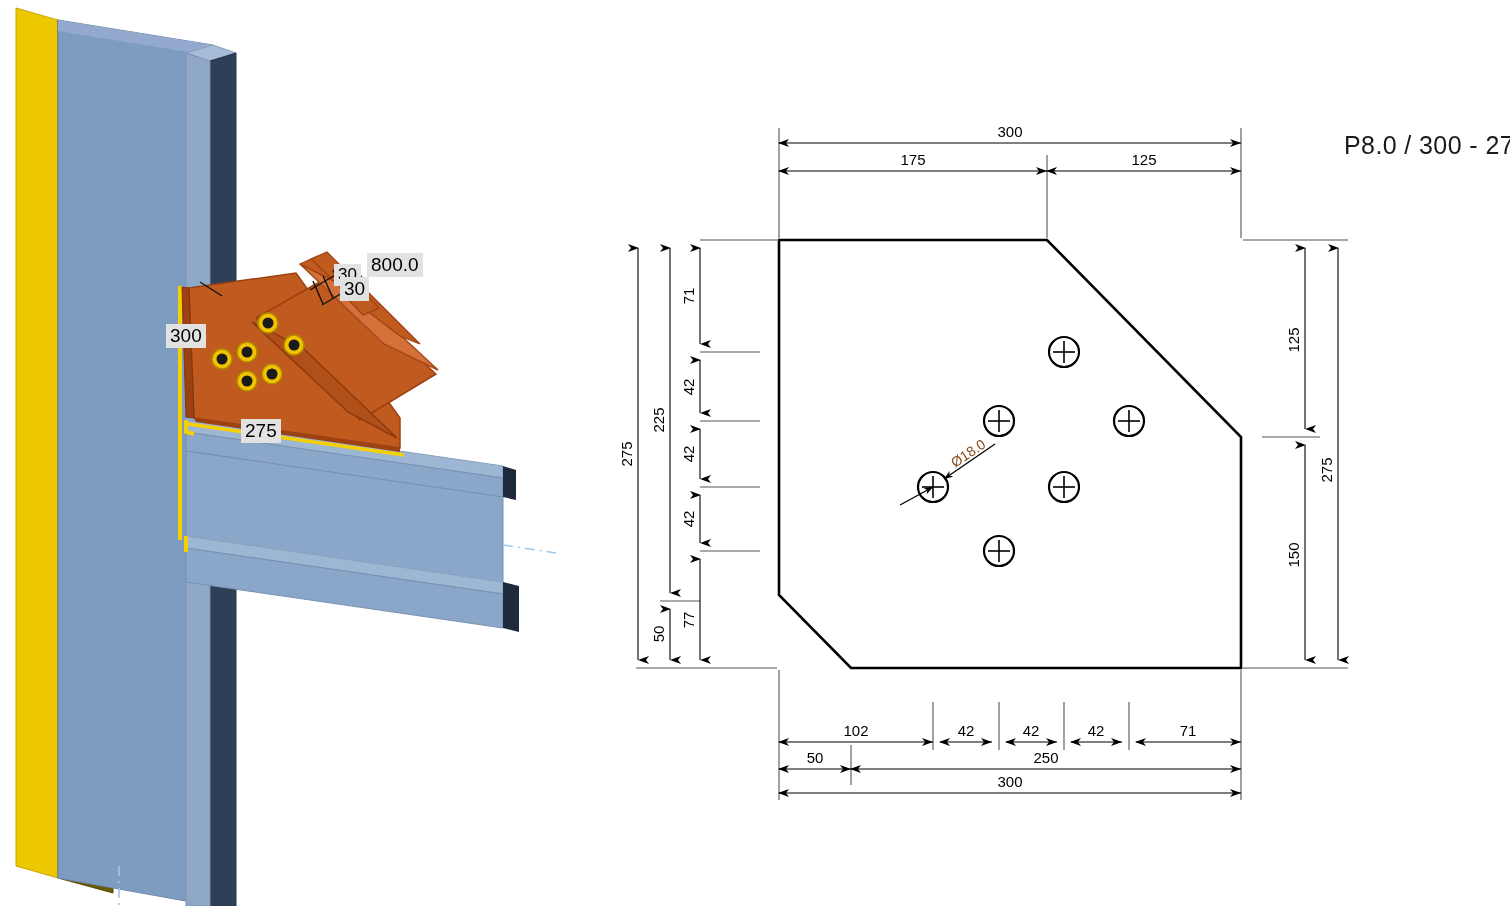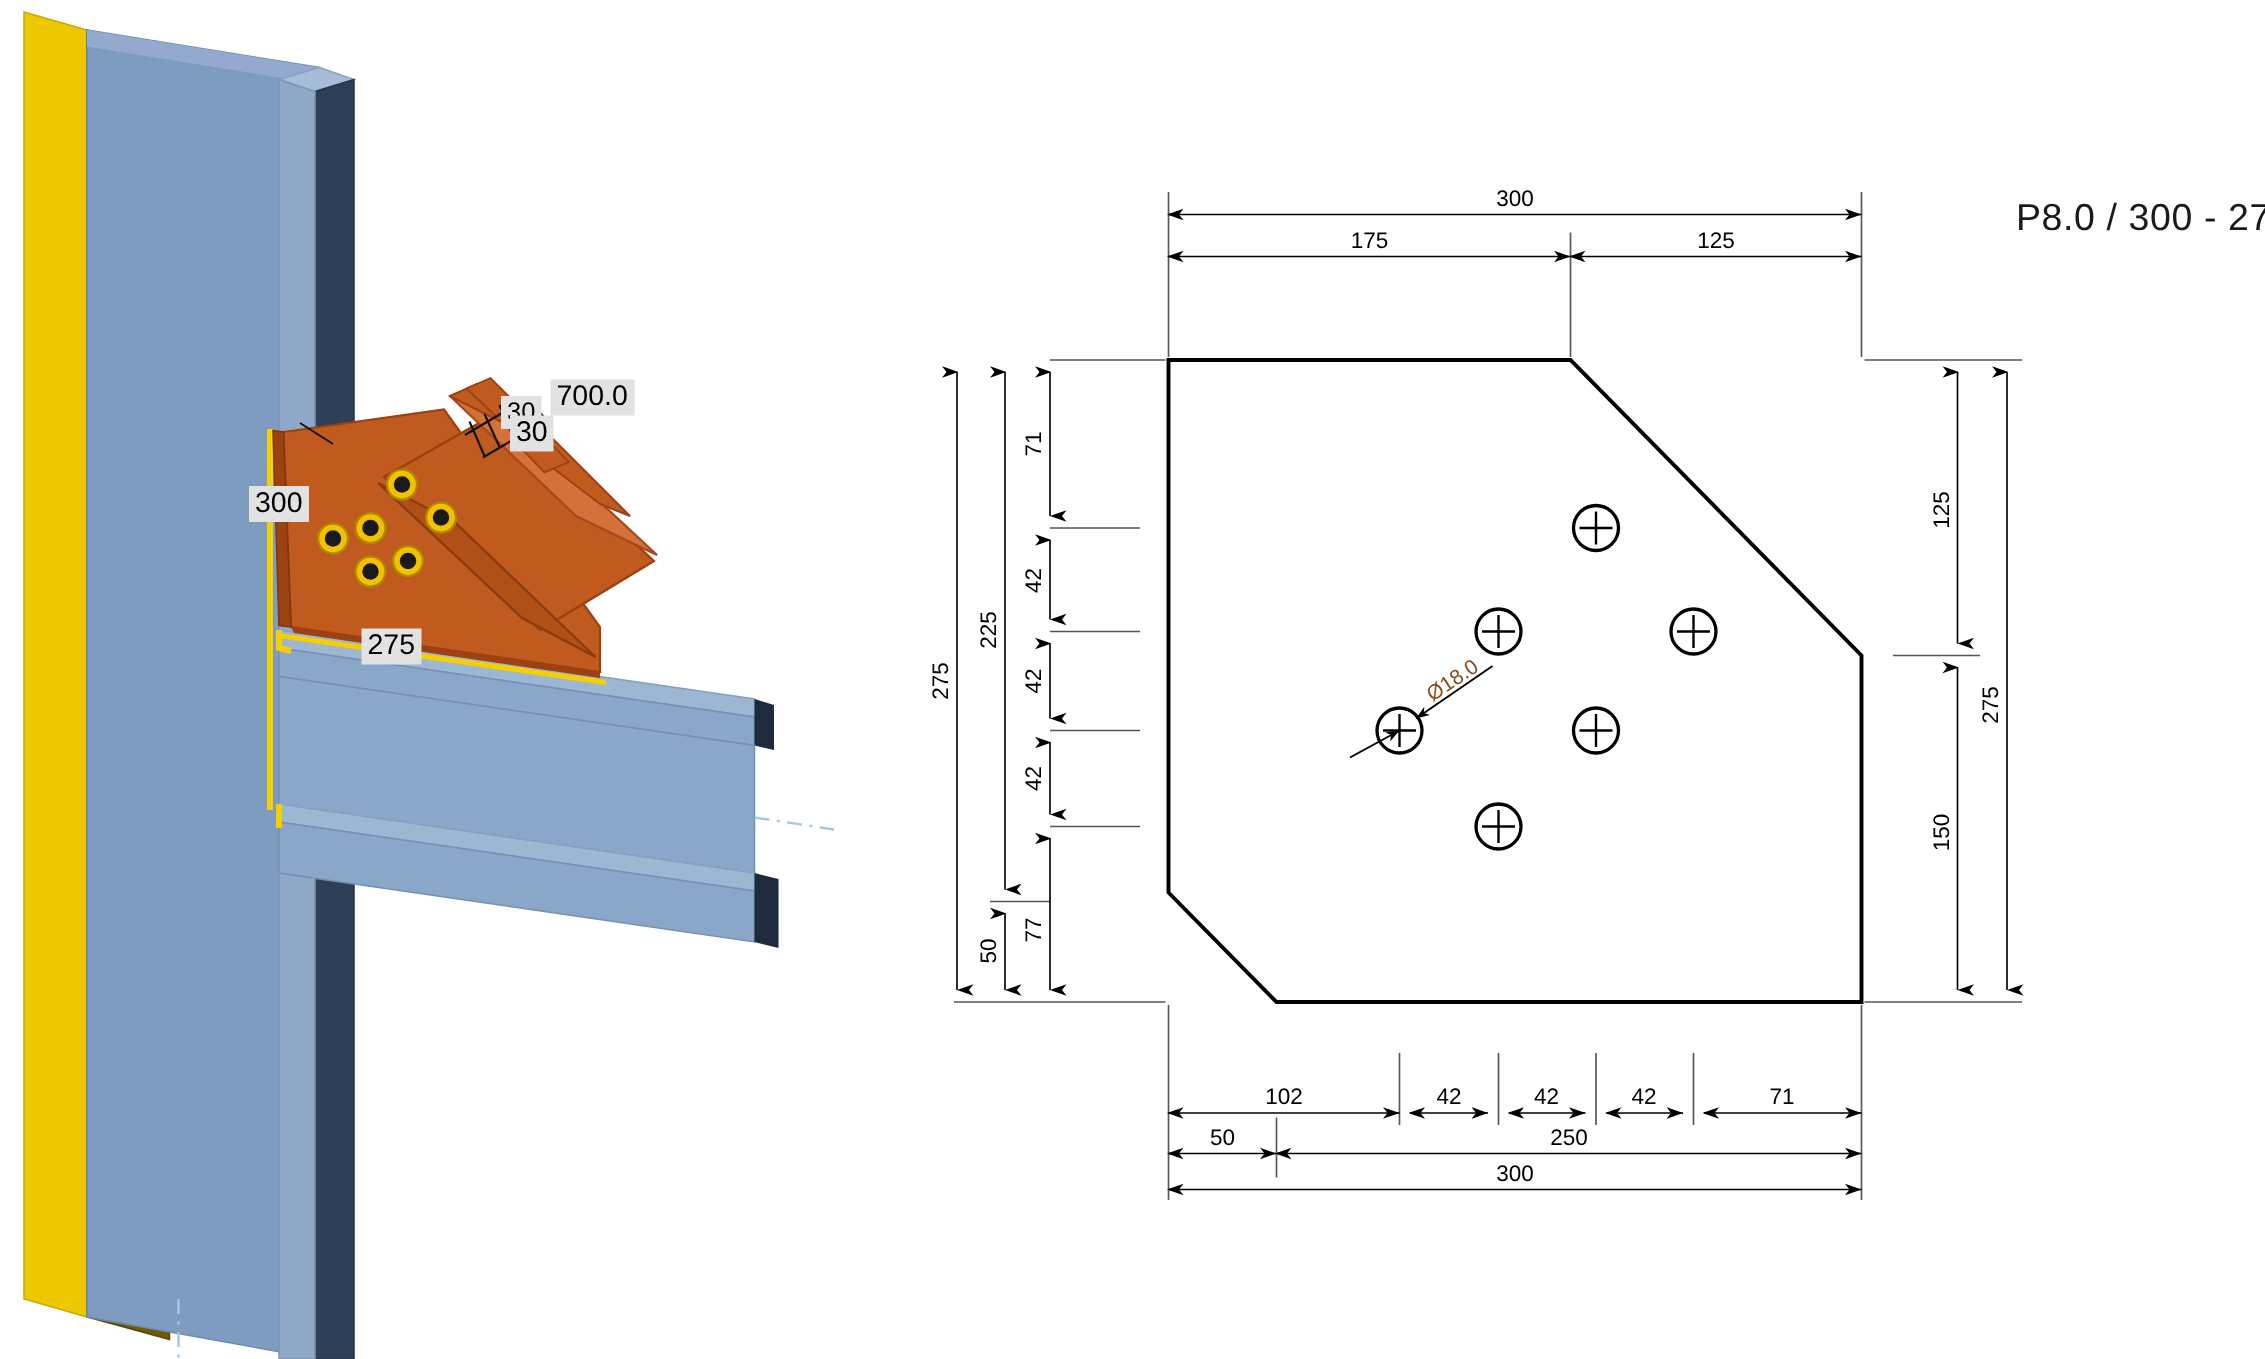--- a/index.html
+++ b/index.html
@@ -168,21 +168,21 @@
         </g>
       <g>
           <circle cx="294" cy="345" r="10" fill="#f2c200" stroke="#b08800" stroke-width="1.5"></circle>
           <circle cx="294" cy="345" r="5.5" fill="#1a1a1a"></circle>
         </g>
     </g>
 
     <polyline points="200,282 222,296" fill="none" stroke="#111111" stroke-width="1.3"></polyline>
   </svg>
 
-  <div class="tag3d" style="left:367px; top:253px;">700.0</div>
+  <div class="tag3d" style="left:367px; top:253px;">800.0</div>
   <div class="tag3d small" style="left:334px; top:264px;">30</div>
   <div class="tag3d" style="left:340px; top:277px;">30</div>
   <div class="tag3d" style="left:166px; top:324px;">300</div>
   <div class="tag3d" style="left:241px; top:419px;">275</div>
 
   <svg class="layer" width="1510" height="906" viewBox="0 0 1510 906">
     <defs>
       <marker id="arrR" markerWidth="12" markerHeight="9" refX="11" refY="4.5" orient="auto" markerUnits="userSpaceOnUse">
         <path d="M0,0.6 L11,4.5 L0,8.4 L3,4.5 Z" fill="#000000"></path>
       </marker>

